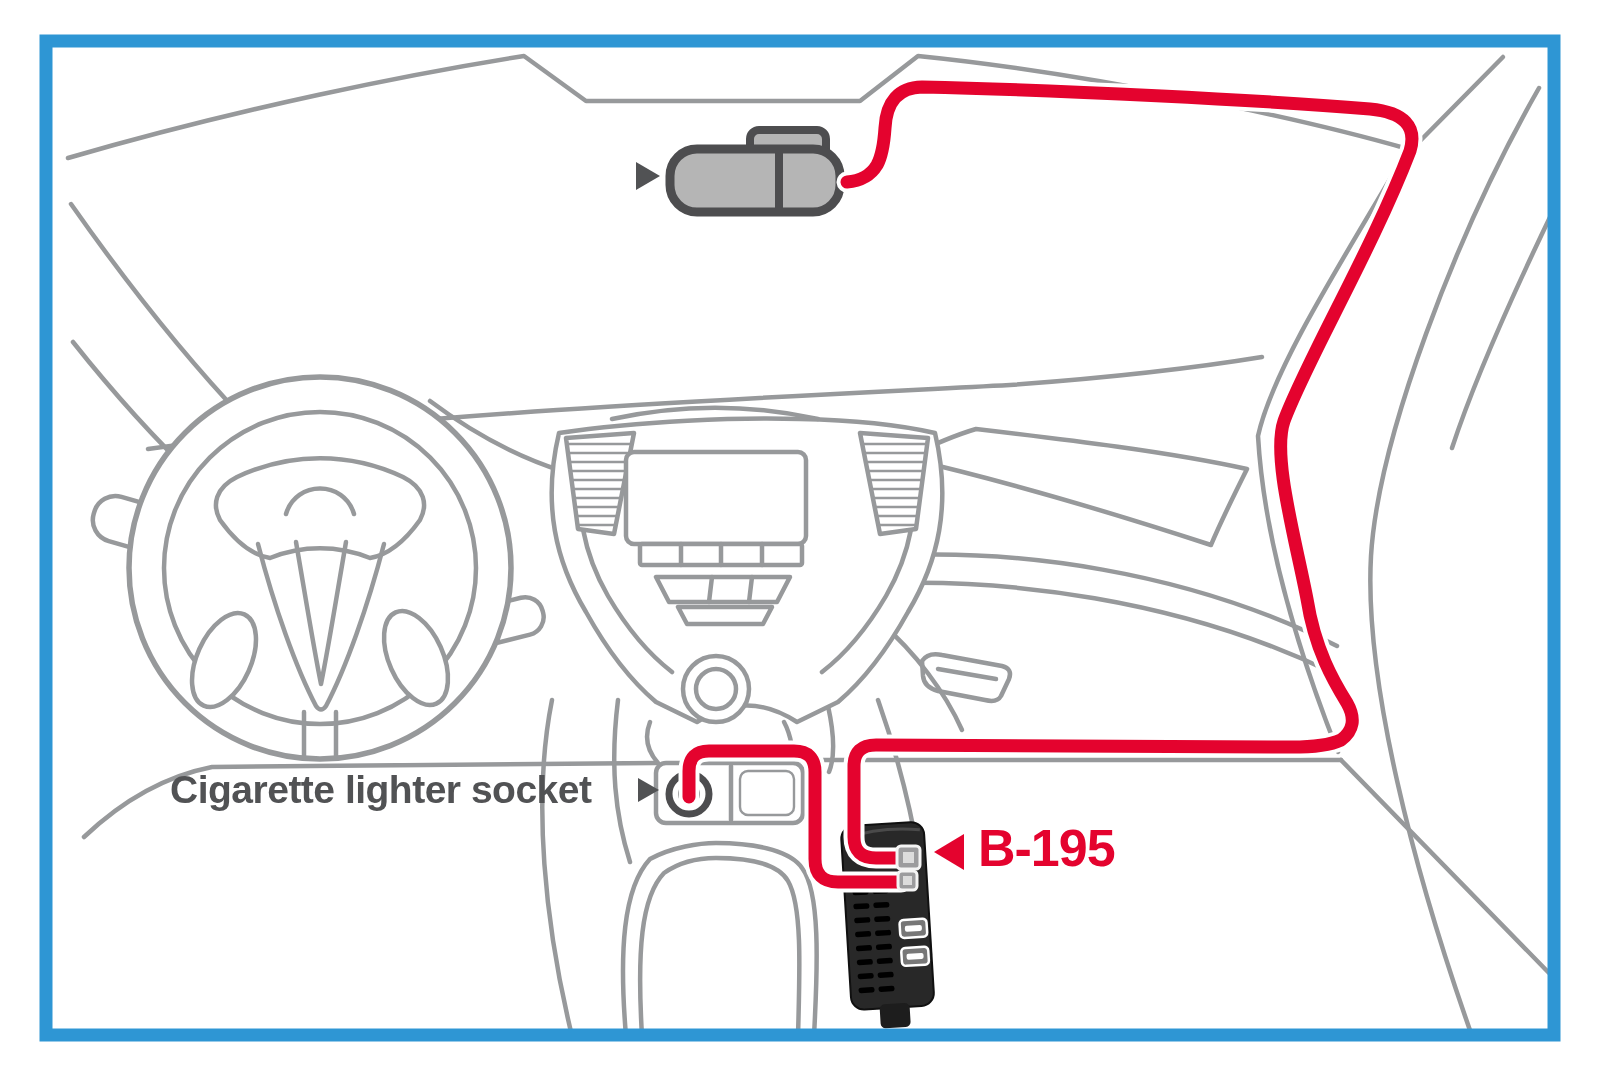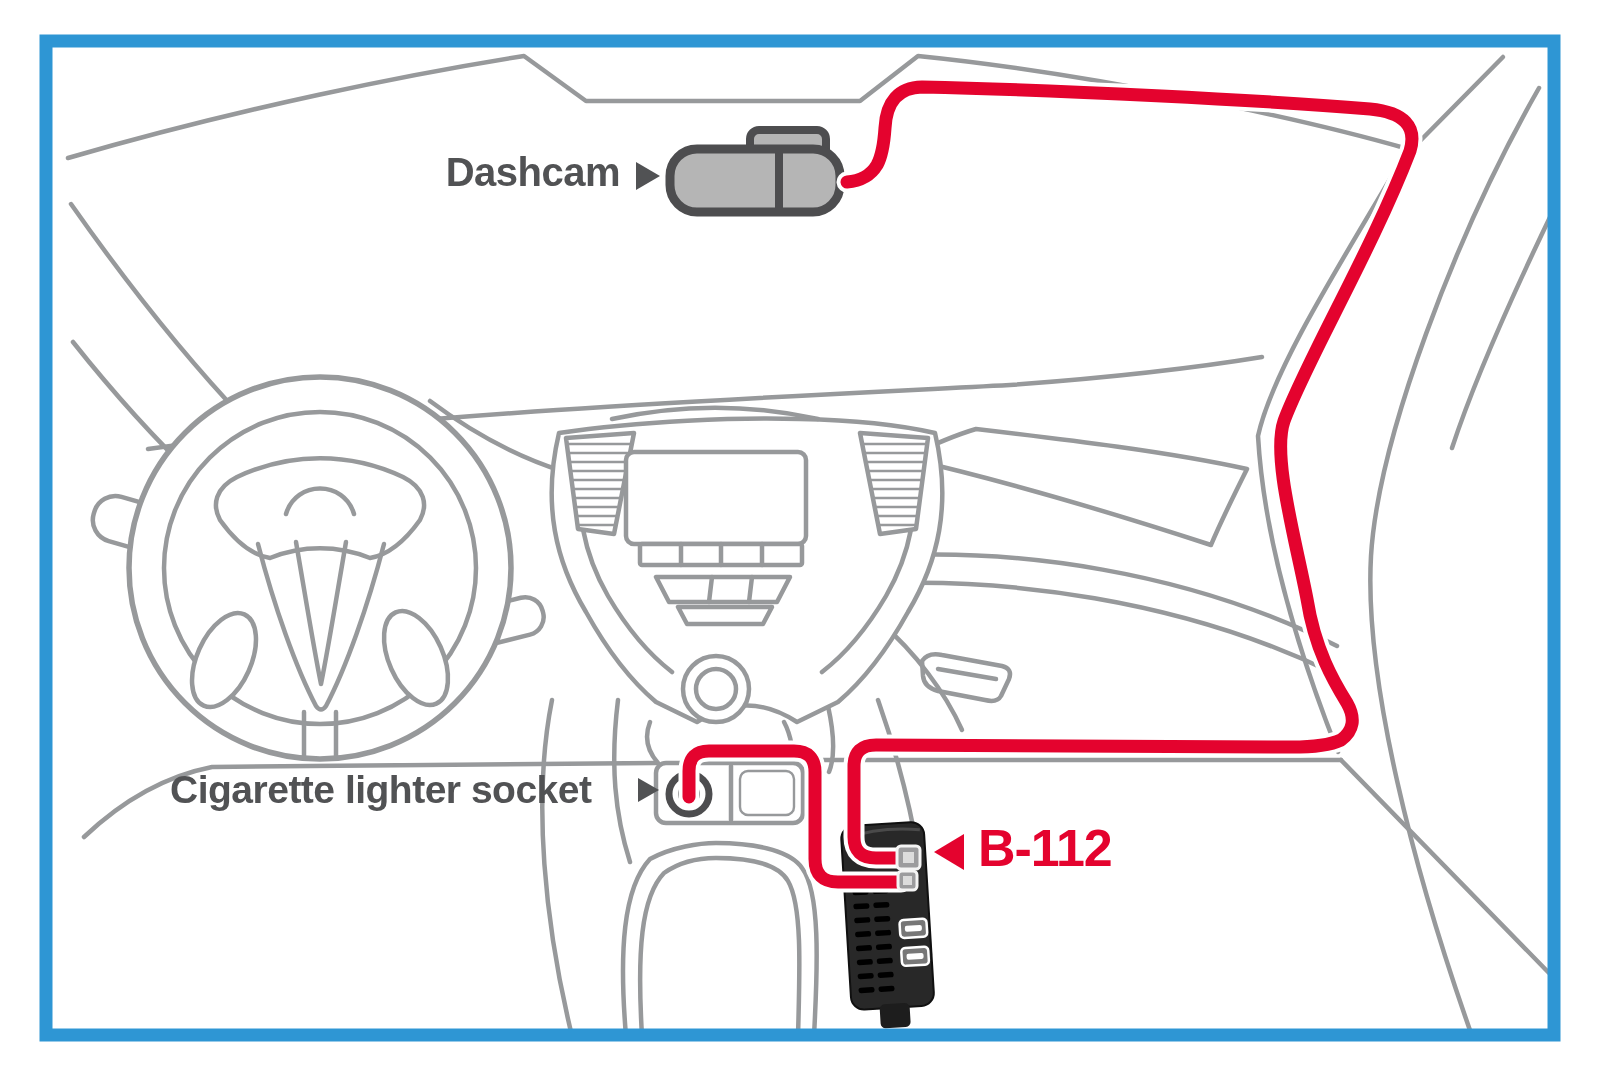--- a/index.html
+++ b/index.html
@@ -201,22 +201,21 @@
     <rect x="903" y="852" width="11" height="11" fill="#dcdcdc"></rect>
   </g>
   <g>
     <rect x="898" y="871" width="19" height="19" rx="4" fill="#9c9c9e" stroke="#f4f4f4" stroke-width="3"></rect>
     <rect x="903" y="876" width="9" height="9" fill="#dcdcdc"></rect>
   </g>
 
   <rect class="frame" x="46" y="41" width="1508" height="994"></rect>
 </svg>
 
-<div class="label" id="lbl-dashcam">Dashcam</div>
 <span class="arrow-right" id="arr-dashcam"></span>
 
 <div class="label" id="lbl-socket">Cigarette lighter socket</div>
 <span class="arrow-right" id="arr-socket"></span>
 
 <span class="arrow-left" id="arr-b112"></span>
-<div class="label" id="lbl-b112">B-112</div>
+<div class="label" id="lbl-b112">B-195</div>
 
 </div>
 
 </body></html>

